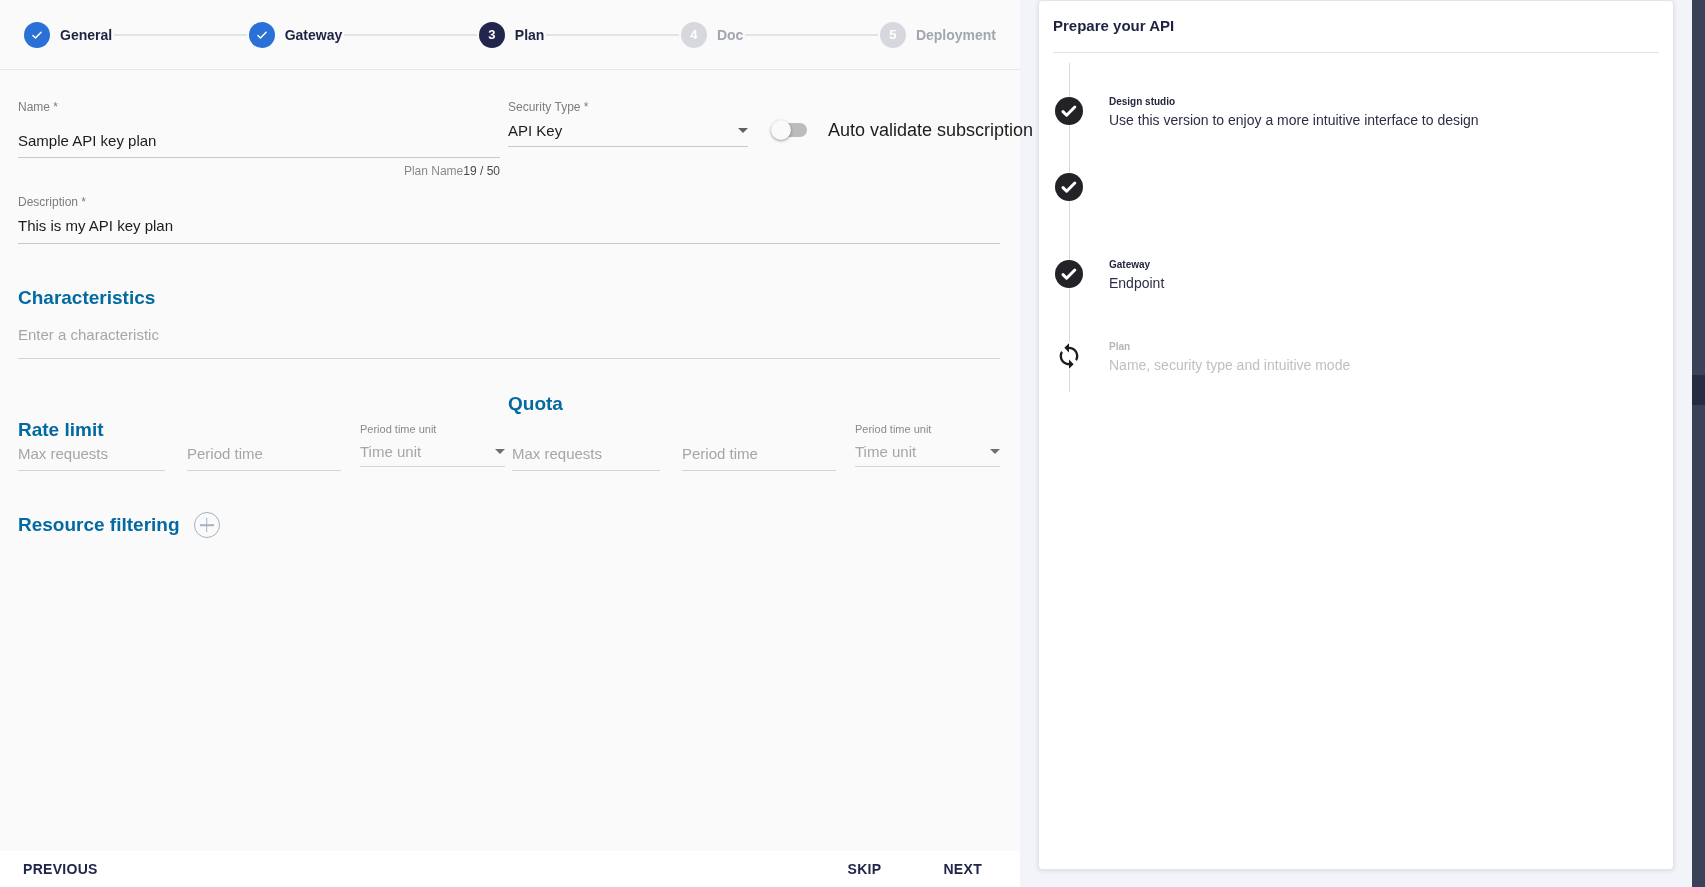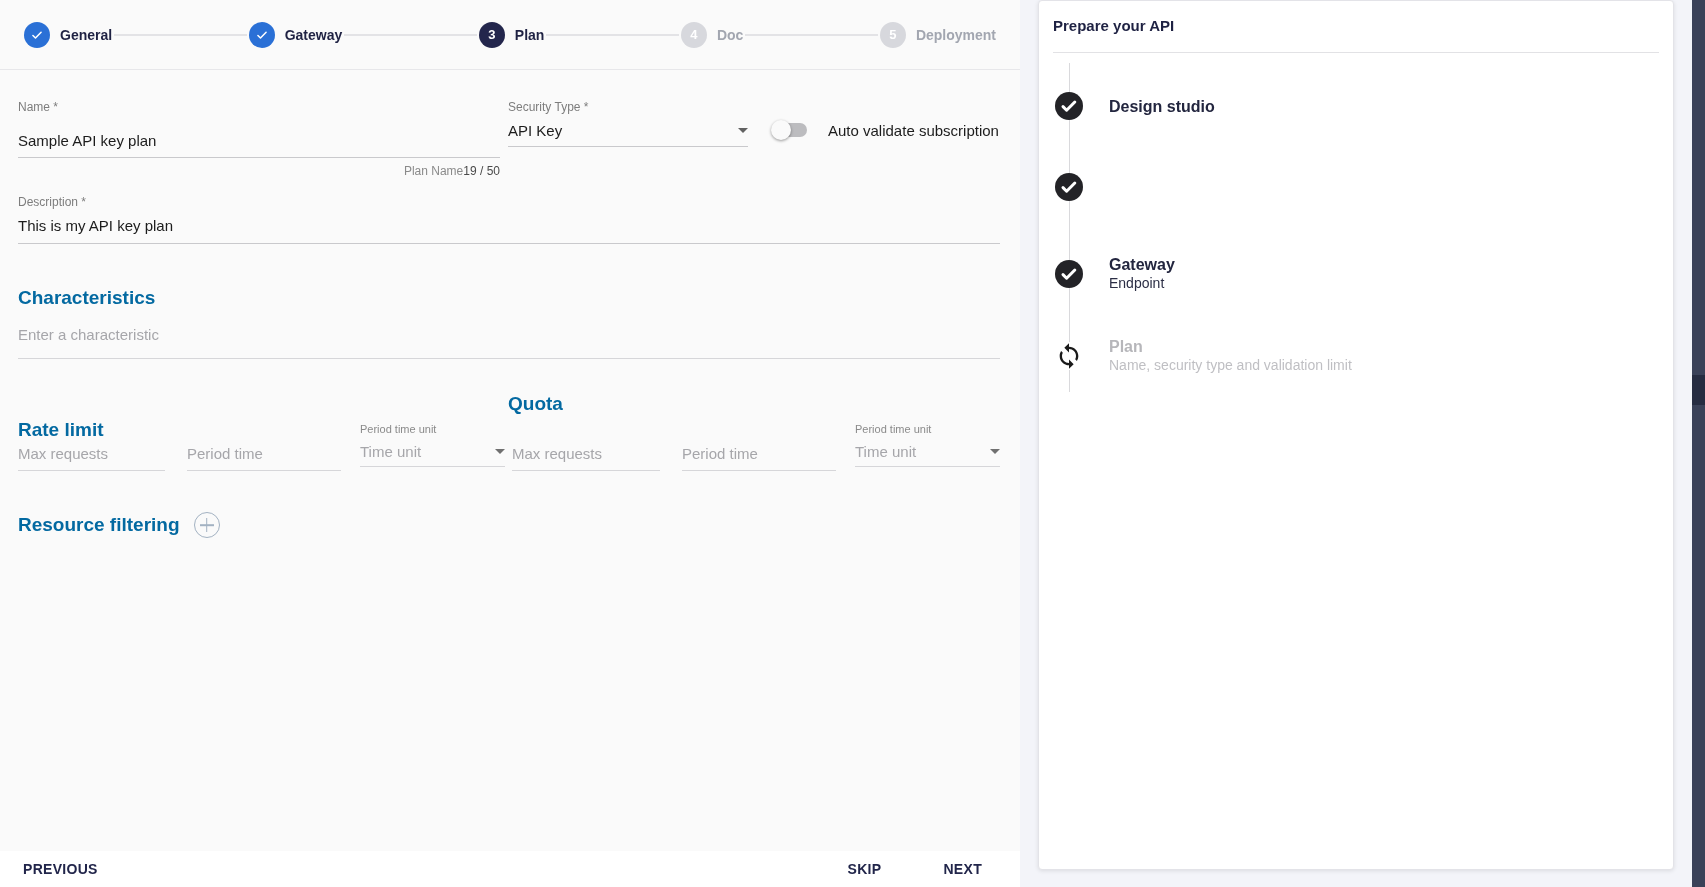--- a/index.html
+++ b/index.html
@@ -94,21 +94,21 @@
     background: #ffffff; border: 1px solid #e3e3e8; border-radius: 4px;
     box-shadow: 0 1px 4px rgba(0,0,0,0.10);
   }
   .side-title { padding: 16px 29px 0 14px; font-size: 15px; font-weight: bold; color: #1f2243; }
   .side-divider { height: 1px; background: #e2e2e5; margin: 18px 14px 0 14px; }
   .timeline-line { position: absolute; left: 30px; top: 62px; width: 1px; height: 329px; background: #d9d9dc; }
   .tl-item { position: absolute; left: 16px; right: 16px; display: flex; align-items: center; }
   .tl-icon { width: 28px; height: 28px; flex: none; position: relative; z-index: 1; }
   .tl-icon.sync { background: #ffffff; display:flex; align-items:center; justify-content:center; }
   .tl-text { margin-left: 26px; }
-  .tl-title { font-size: 16px; font-weight: bold; color: #23263f; line-height: 19px; }
+  .tl-title { font-size: 10px; font-weight: bold; color: #23263f; line-height: 19px; }
   .tl-sub { font-size: 14px; color: #2b2e45; line-height: 19px; }
   .tl-item.pending .tl-title { color: #b6b6ba; }
   .tl-item.pending .tl-sub { color: #bfbfc3; }
 
   
   .scroll-strip { position: absolute; left: 1692px; top: 0; width: 13px; height: 887px; background: #3a4158; }
   .scroll-thumb { position: absolute; left: 0; width: 13px; top: 375px; height: 30px; background: #262c41; }
 </style>
 </head>
 <body>
@@ -169,21 +169,21 @@
         <span class="caret"></span>
       </div>
       <div class="u" style="margin-top:7px;"></div>
     </div>
 
     <div class="abs" style="left:773px; top:112px; width:240px; height:36px; display:flex; align-items:center;">
       <div class="toggle">
         <div class="toggle-track"></div>
         <div class="toggle-knob"></div>
       </div>
-      <span style="margin-left:21px; font-size:15px; color:#1c1c1c; white-space:nowrap;">Auto validate subscription</span>
+      <span style="margin-left:21px; font-size:18px; color:#1c1c1c; white-space:nowrap;">Auto validate subscription</span>
     </div>
 
     <div class="abs" style="left:18px; top:195px; width:982px;">
       <div class="f-label">Description *</div>
       <input class="txt" style="margin-top: 8px;" value="This is my API key plan">
       <div class="u" style="margin-top:8px;"></div>
     </div>
 
     <div class="abs sec-heading" style="left:18px; top:287px;">Characteristics</div>
     <div class="abs" style="left:18px; top:326px; width:982px;">
@@ -250,20 +250,21 @@
 
     <div class="tl-item" style="top:91px;">
       <div class="tl-icon">
         <svg width="28" height="28" viewBox="0 0 28 28">
             <circle cx="14" cy="14" r="14" fill="#232327"></circle>
             <path d="M8 14.6l3.6 3.6 8.2-8.2" stroke="#fff" stroke-width="3" fill="none" stroke-linecap="round" stroke-linejoin="round"></path>
           </svg>
       </div>
       <div class="tl-text">
         <div class="tl-title">Design studio</div>
+        <div class="tl-sub">Use this version to enjoy a more intuitive interface to design</div>
       </div>
     </div>
 
     <div class="tl-item" style="top:172px;">
       <div class="tl-icon">
         <svg width="28" height="28" viewBox="0 0 28 28">
             <circle cx="14" cy="14" r="14" fill="#232327"></circle>
             <path d="M8 14.6l3.6 3.6 8.2-8.2" stroke="#fff" stroke-width="3" fill="none" stroke-linecap="round" stroke-linejoin="round"></path>
           </svg>
       </div>
@@ -283,21 +284,21 @@
     </div>
 
     <div class="tl-item pending" style="top:336px;">
       <div class="tl-icon sync">
         <svg width="30" height="30" viewBox="0 0 24 24" fill="#1a1a1a">
             <path d="M12 4V1L8 5l4 4V6c3.31 0 6 2.69 6 6 0 1.01-.25 1.97-.7 2.8l1.46 1.46C19.54 15.03 20 13.57 20 12c0-4.42-3.58-8-8-8zm0 14c-3.31 0-6-2.69-6-6 0-1.01.25-1.97.7-2.8L5.24 7.74C4.46 8.97 4 10.43 4 12c0 4.42 3.58 8 8 8v3l4-4-4-4v3z"></path>
           </svg>
       </div>
       <div class="tl-text">
         <div class="tl-title">Plan</div>
-        <div class="tl-sub">Name, security type and validation limit</div>
+        <div class="tl-sub">Name, security type and intuitive mode</div>
       </div>
     </div>
   </div>
 
   <div class="scroll-strip">
     <div class="scroll-thumb"></div>
   </div>
 
 </div>
 

